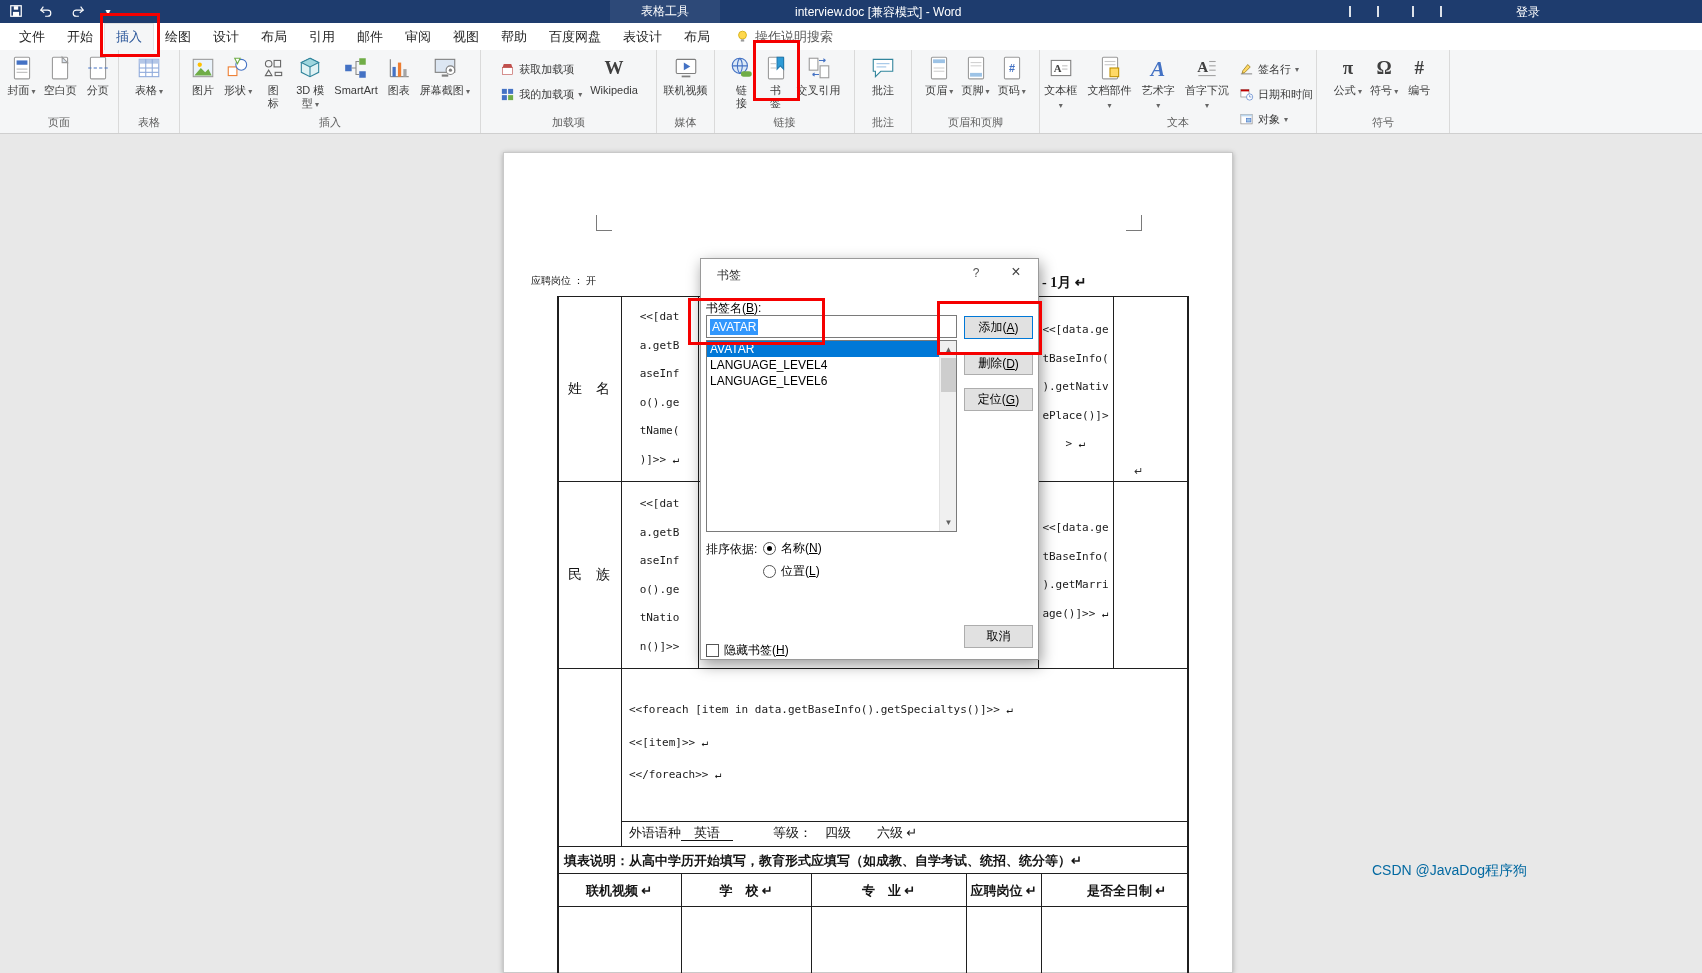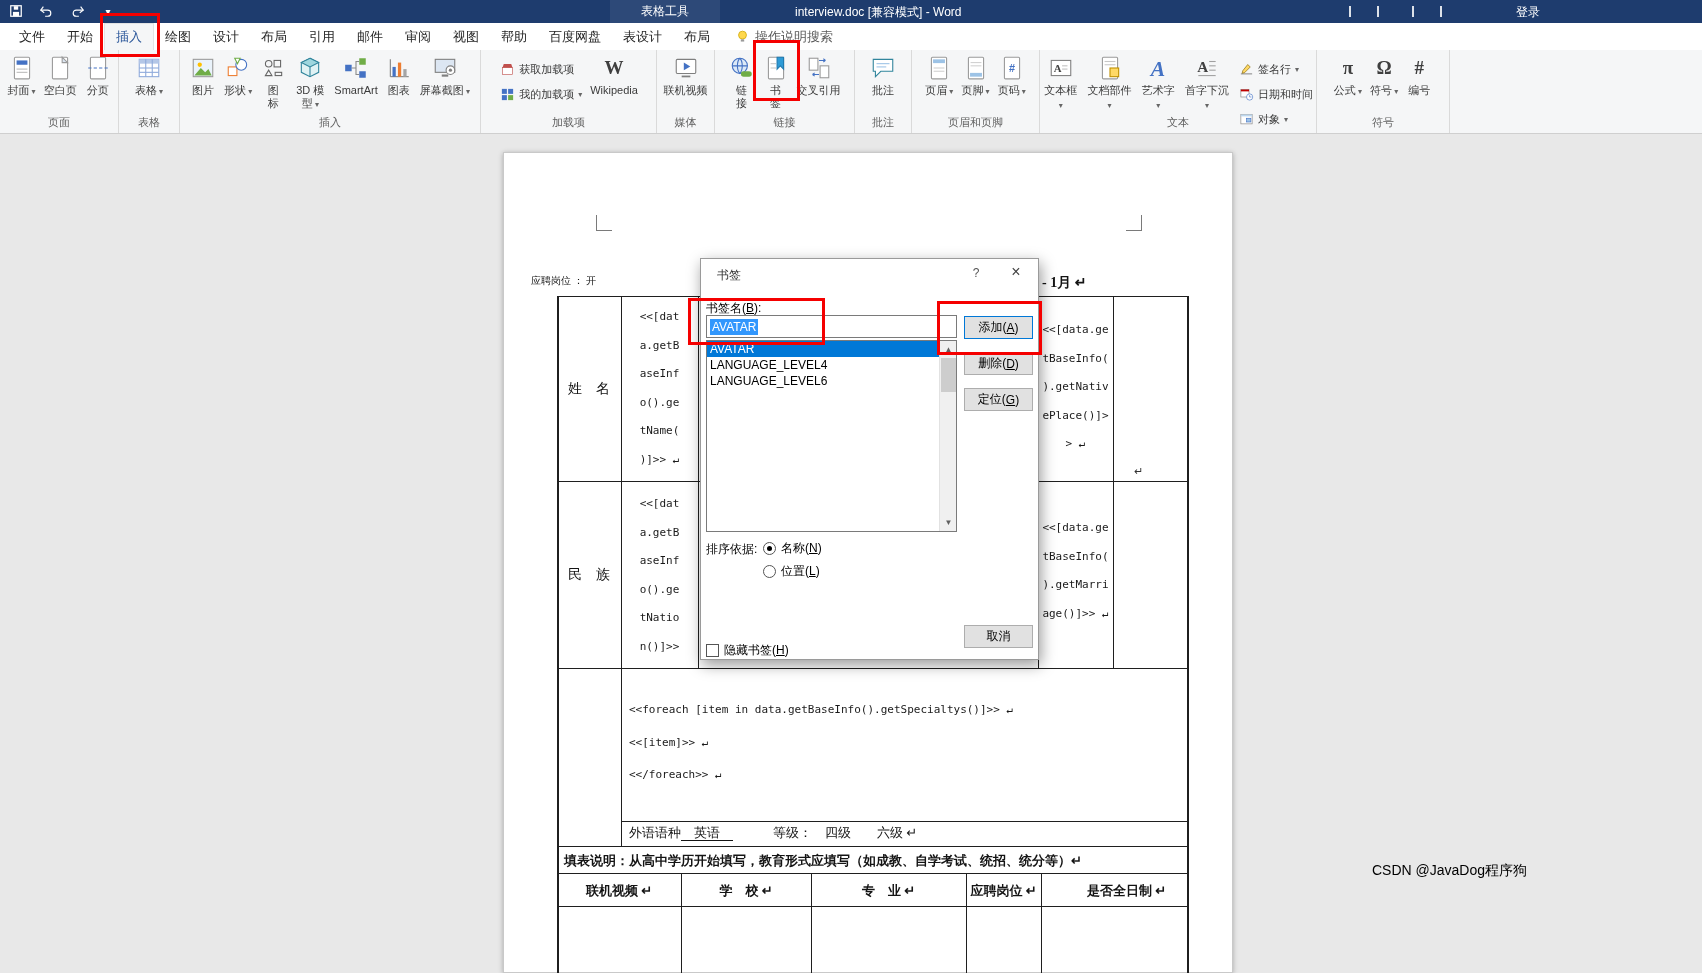--- a/index.html
+++ b/index.html
@@ -70,21 +70,21 @@
   #sort-label{position:absolute;left:5px;top:282px;}
   .radio-row{position:absolute;left:62px;display:flex;align-items:center;gap:5px;}
   .radio{width:13px;height:13px;border:1px solid #555;border-radius:50%;background:#fff;position:relative;}
   .radio.sel::after{content:'';position:absolute;left:3px;top:3px;width:5px;height:5px;border-radius:50%;background:#000;}
   .check-row{position:absolute;left:5px;top:338px;display:flex;align-items:center;gap:5px;margin-top:45px;}
   .checkbox{width:13px;height:13px;border:1px solid #555;background:#fff;}
 
   
   .ann{position:absolute;border:3px solid #f50000;z-index:40;}
 
-  #watermark{position:absolute;left:1372px;top:862px;font-size:14px;color:#000000;z-index:45;white-space:nowrap;}
+  #watermark{position:absolute;left:1372px;top:862px;font-size:14px;color:#0369a1;z-index:45;white-space:nowrap;}
 </style>
 </head>
 <body>
 
 <div id="titlebar">
   <span class="qa-icon" style="left:8px">
     <svg viewBox="0 0 16 16">
         <rect x="2" y="2" width="12" height="12" fill="none" stroke="#fff" stroke-width="1.4"></rect>
         <rect x="5.5" y="2.5" width="5" height="4" fill="#fff"></rect>
         <rect x="4.5" y="9" width="7" height="5" fill="#fff"></rect>

